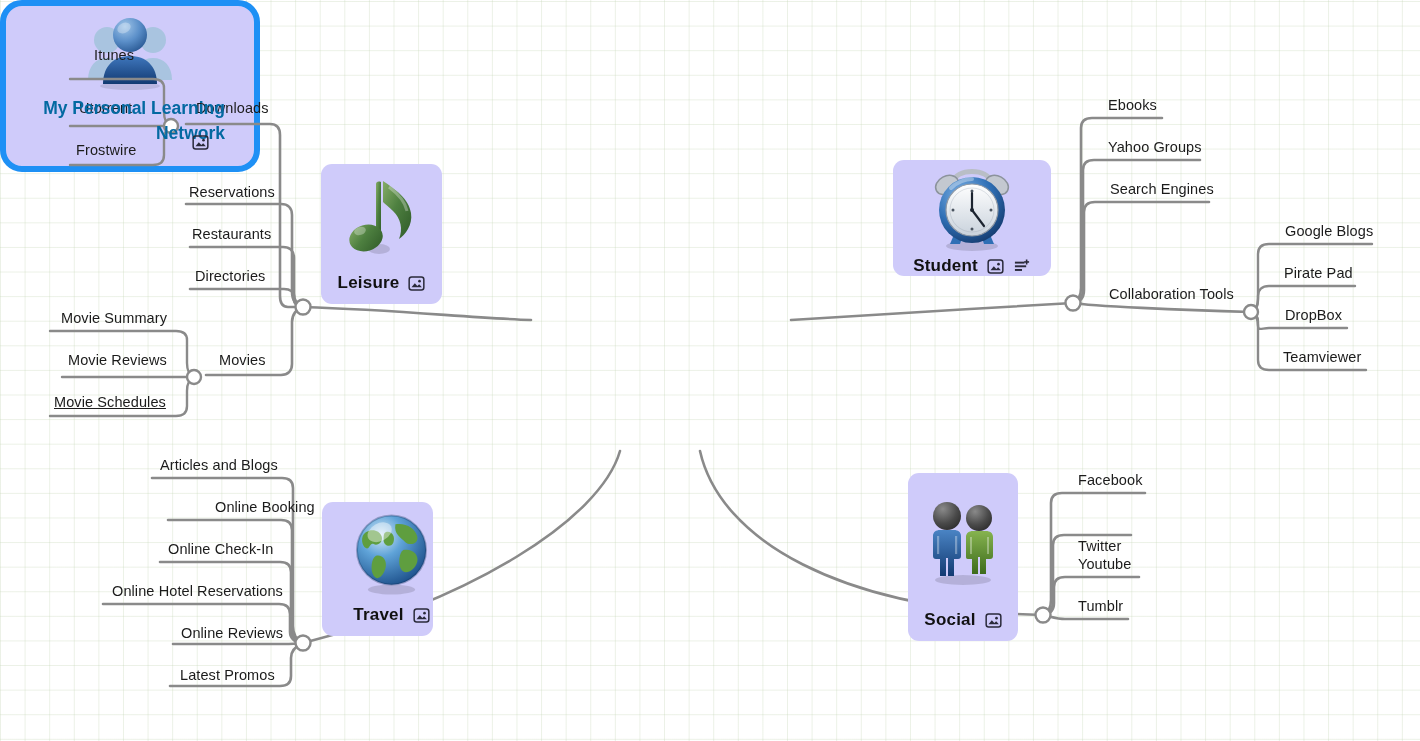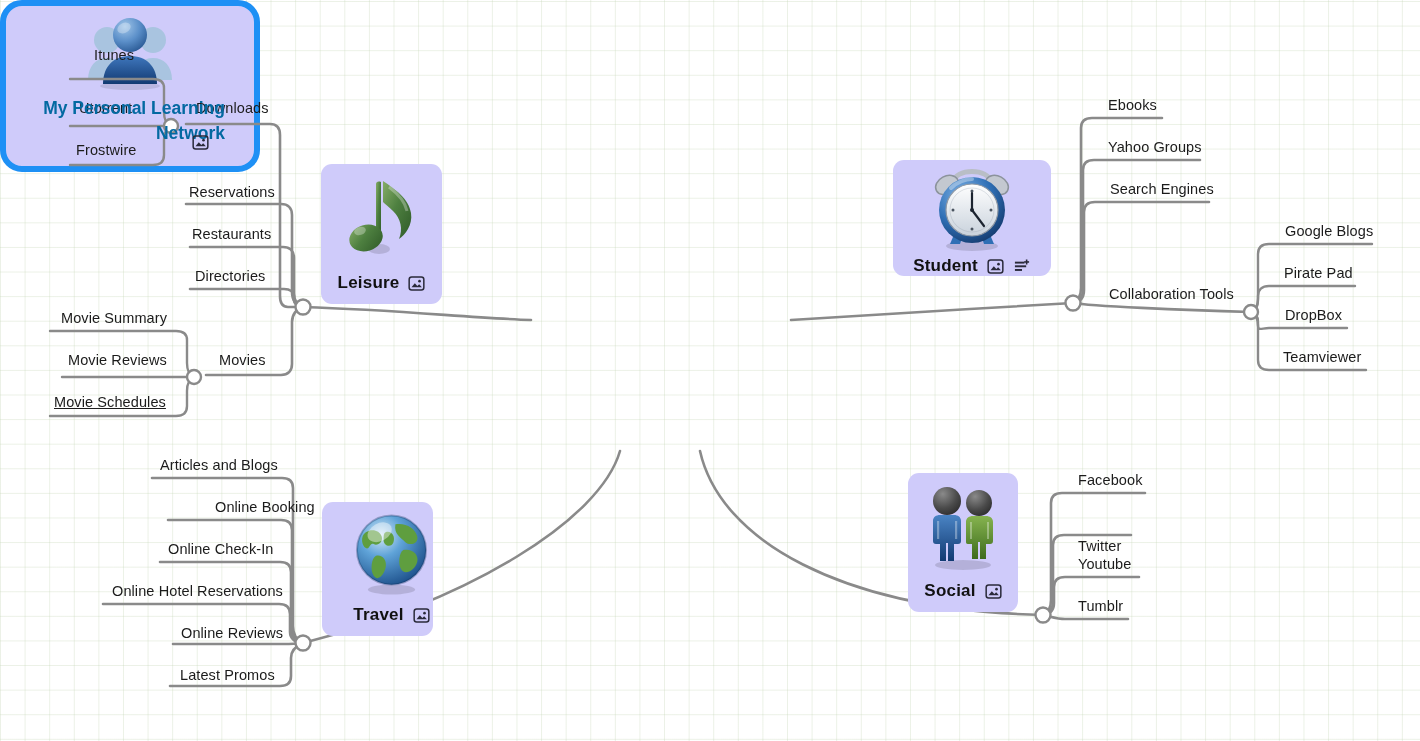--- a/index.html
+++ b/index.html
@@ -62,21 +62,21 @@
   }
   #center-node .cap-icon { position:absolute; right:16px; bottom:10px; }
 
   .img-icon { width:17px; height:15px; display:inline-block; }
   .note-icon { width:18px; height:15px; display:inline-block; }
 
   
   #node-leisure { left:321px; top:164px; width:121px; height:140px; }
   #node-student { left:893px; top:160px; width:158px; height:116px; }
   #node-travel  { left:322px; top:502px; width:111px; height:134px;padding-left:28px; }
-  #node-social  { left:908px; top:473px; width:110px; height:139px; }
+  #node-social  { left:908px; top:473px; width:110px; height:168px; }
 </style>
 </head>
 <body>
 
 <div id="canvas">
 
   <svg class="wires" viewBox="0 0 1420 741">
     <defs>
       <radialGradient id="gradHeadBlue" cx="35%" cy="25%" r="80%">
         <stop offset="0%" stop-color="#9fc4e8"></stop>

